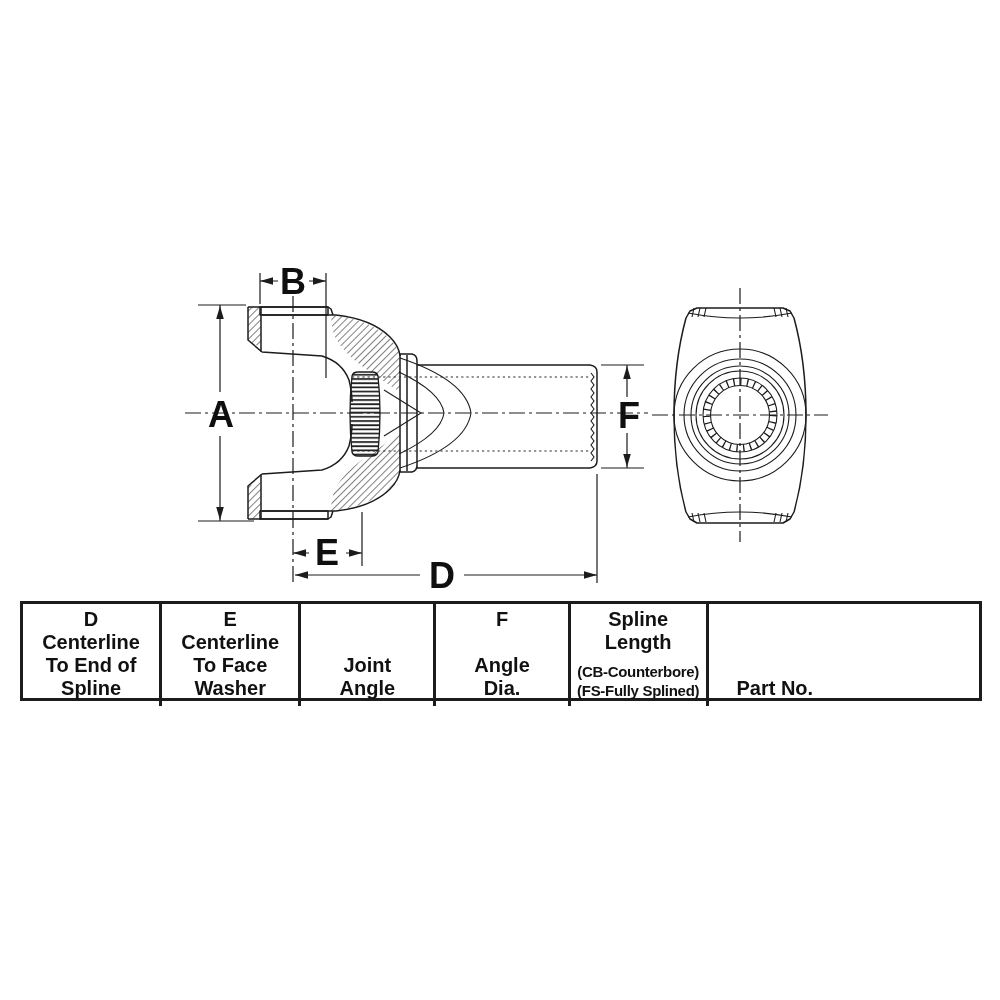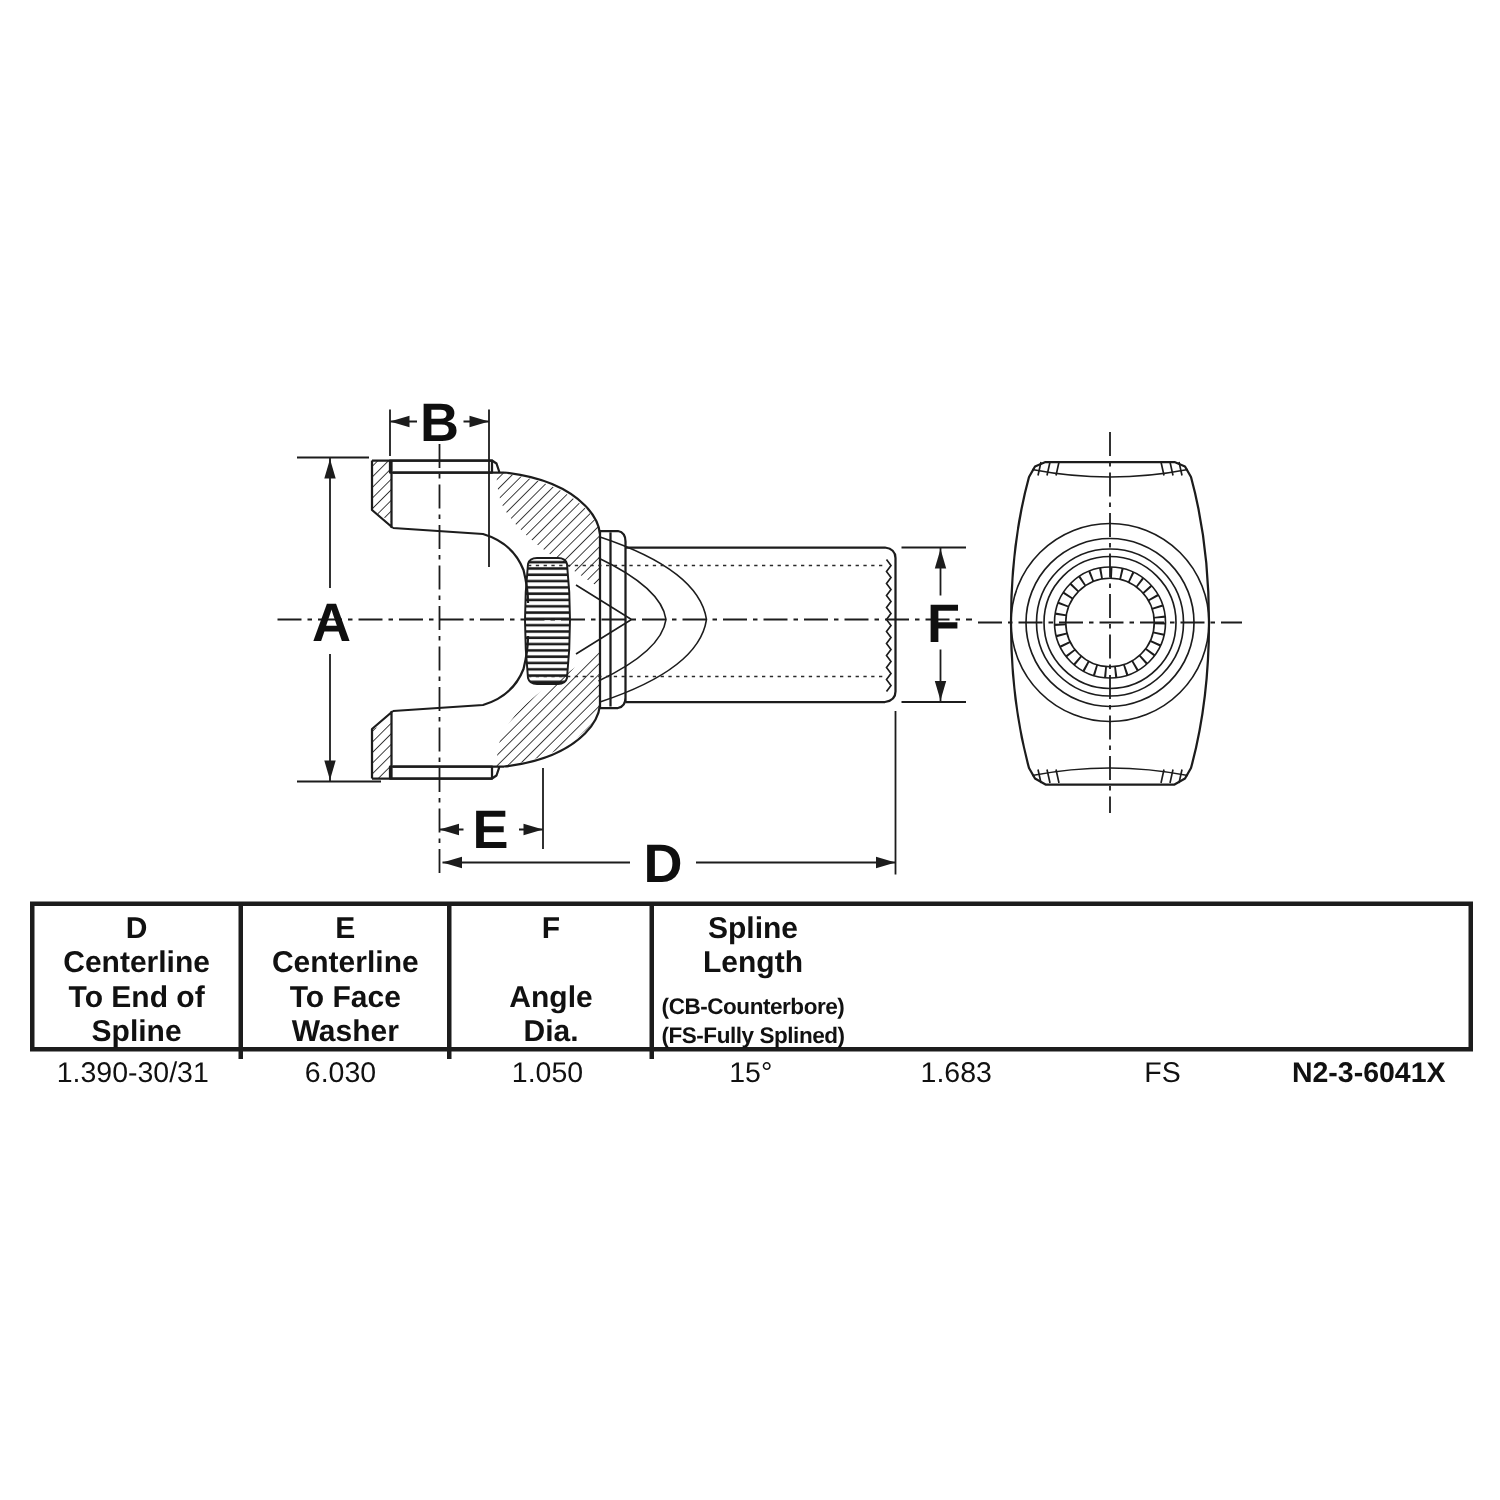--- a/index.html
+++ b/index.html
@@ -135,37 +135,39 @@
       
     </div>
     <div class="hcell">
       <div class="htop">E</div>
       <div class="hmain">Centerline
 To Face
 Washer</div>
       
     </div>
     <div class="hcell">
+      <div class="htop"></div>
+      <div class="hmain">Joint
+Angle</div>
+      
+    </div>
+    <div class="hcell">
       <div class="htop">F</div>
       <div class="hmain">Angle
 Dia.</div>
       
     </div>
     <div class="hcell">
       <div class="htop">Spline
 Length</div>
       <div class="hmain"></div>
       <div class="hsub">(CB-Counterbore)
 (FS-Fully Splined)</div>
     </div>
+    <div class="hcell">
+      <div class="htop"></div>
+      <div class="hmain">Part No.</div>
+      
+    </div>
   </div>
 
-  <div class="value-row">
-    <div class="vcell">1.390-30/31</div>
-    <div class="vcell">6.030</div>
-    <div class="vcell">1.050</div>
-    <div class="vcell">15°</div>
-    <div class="vcell">1.683</div>
-    <div class="vcell">FS</div>
-    <div class="vcell partno">N2-3-6041X</div>
-  </div>
 
 </div>
 
 </body></html>

